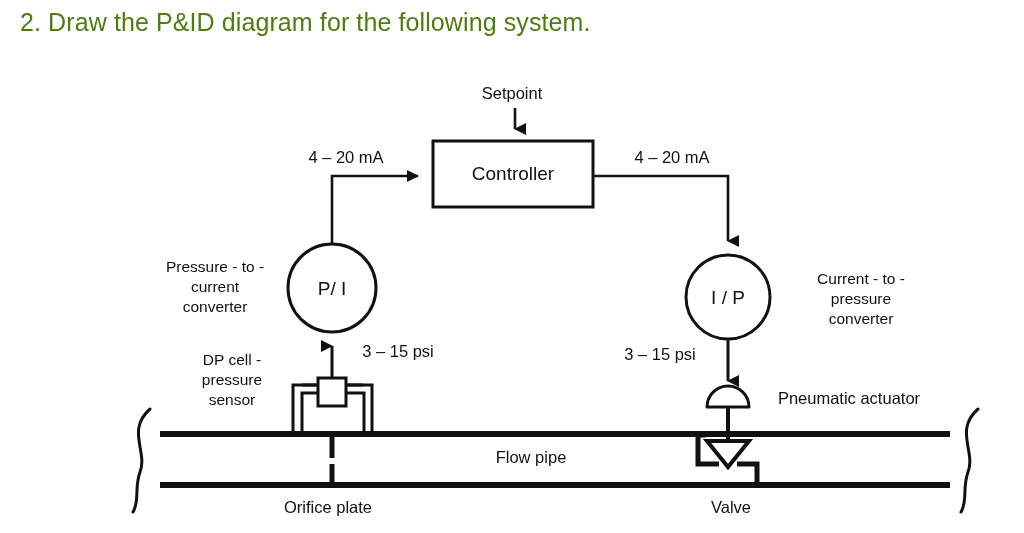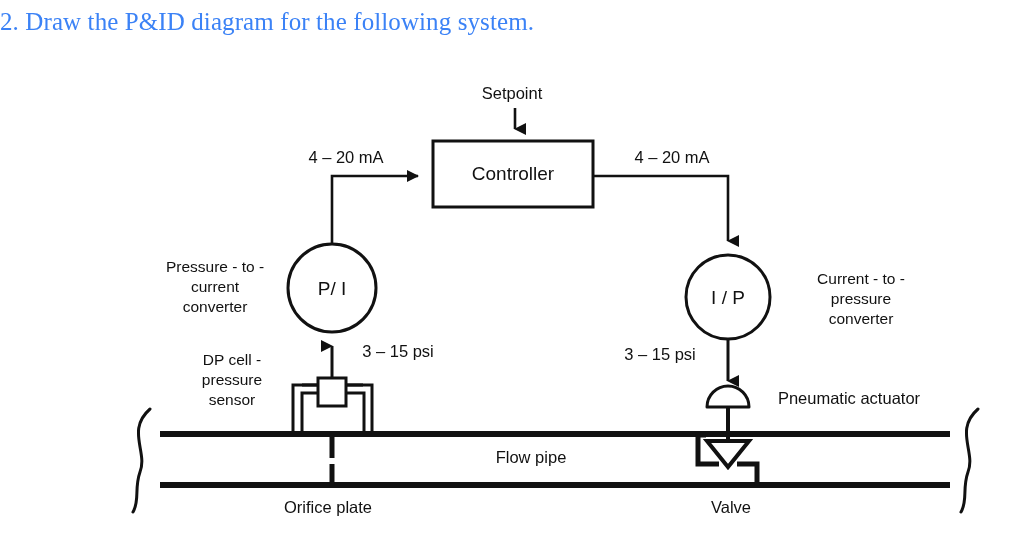--- a/index.html
+++ b/index.html
@@ -10,26 +10,26 @@
   body {
     width: 1024px;
     height: 533px;
     position: relative;
     overflow: hidden;
     font-family: "Liberation Sans", sans-serif;
     color: #111111;
   }
   #question-title {
     position: absolute;
-    left: 0;
+    left: 20px;
     top: 6px;
-    font-family: Liberation Serif, serif;
+    font-family: Liberation Sans, sans-serif;
     font-size: 25px;
     line-height: 32px;
-    color: #3b82f6;
+    color: #4d7c0f;
     letter-spacing: 0.1px;
     white-space: nowrap;
   }
   #pid-diagram {
     position: absolute;
     left: 0;
     top: 0;
     width: 1024px;
     height: 490px;
   }

